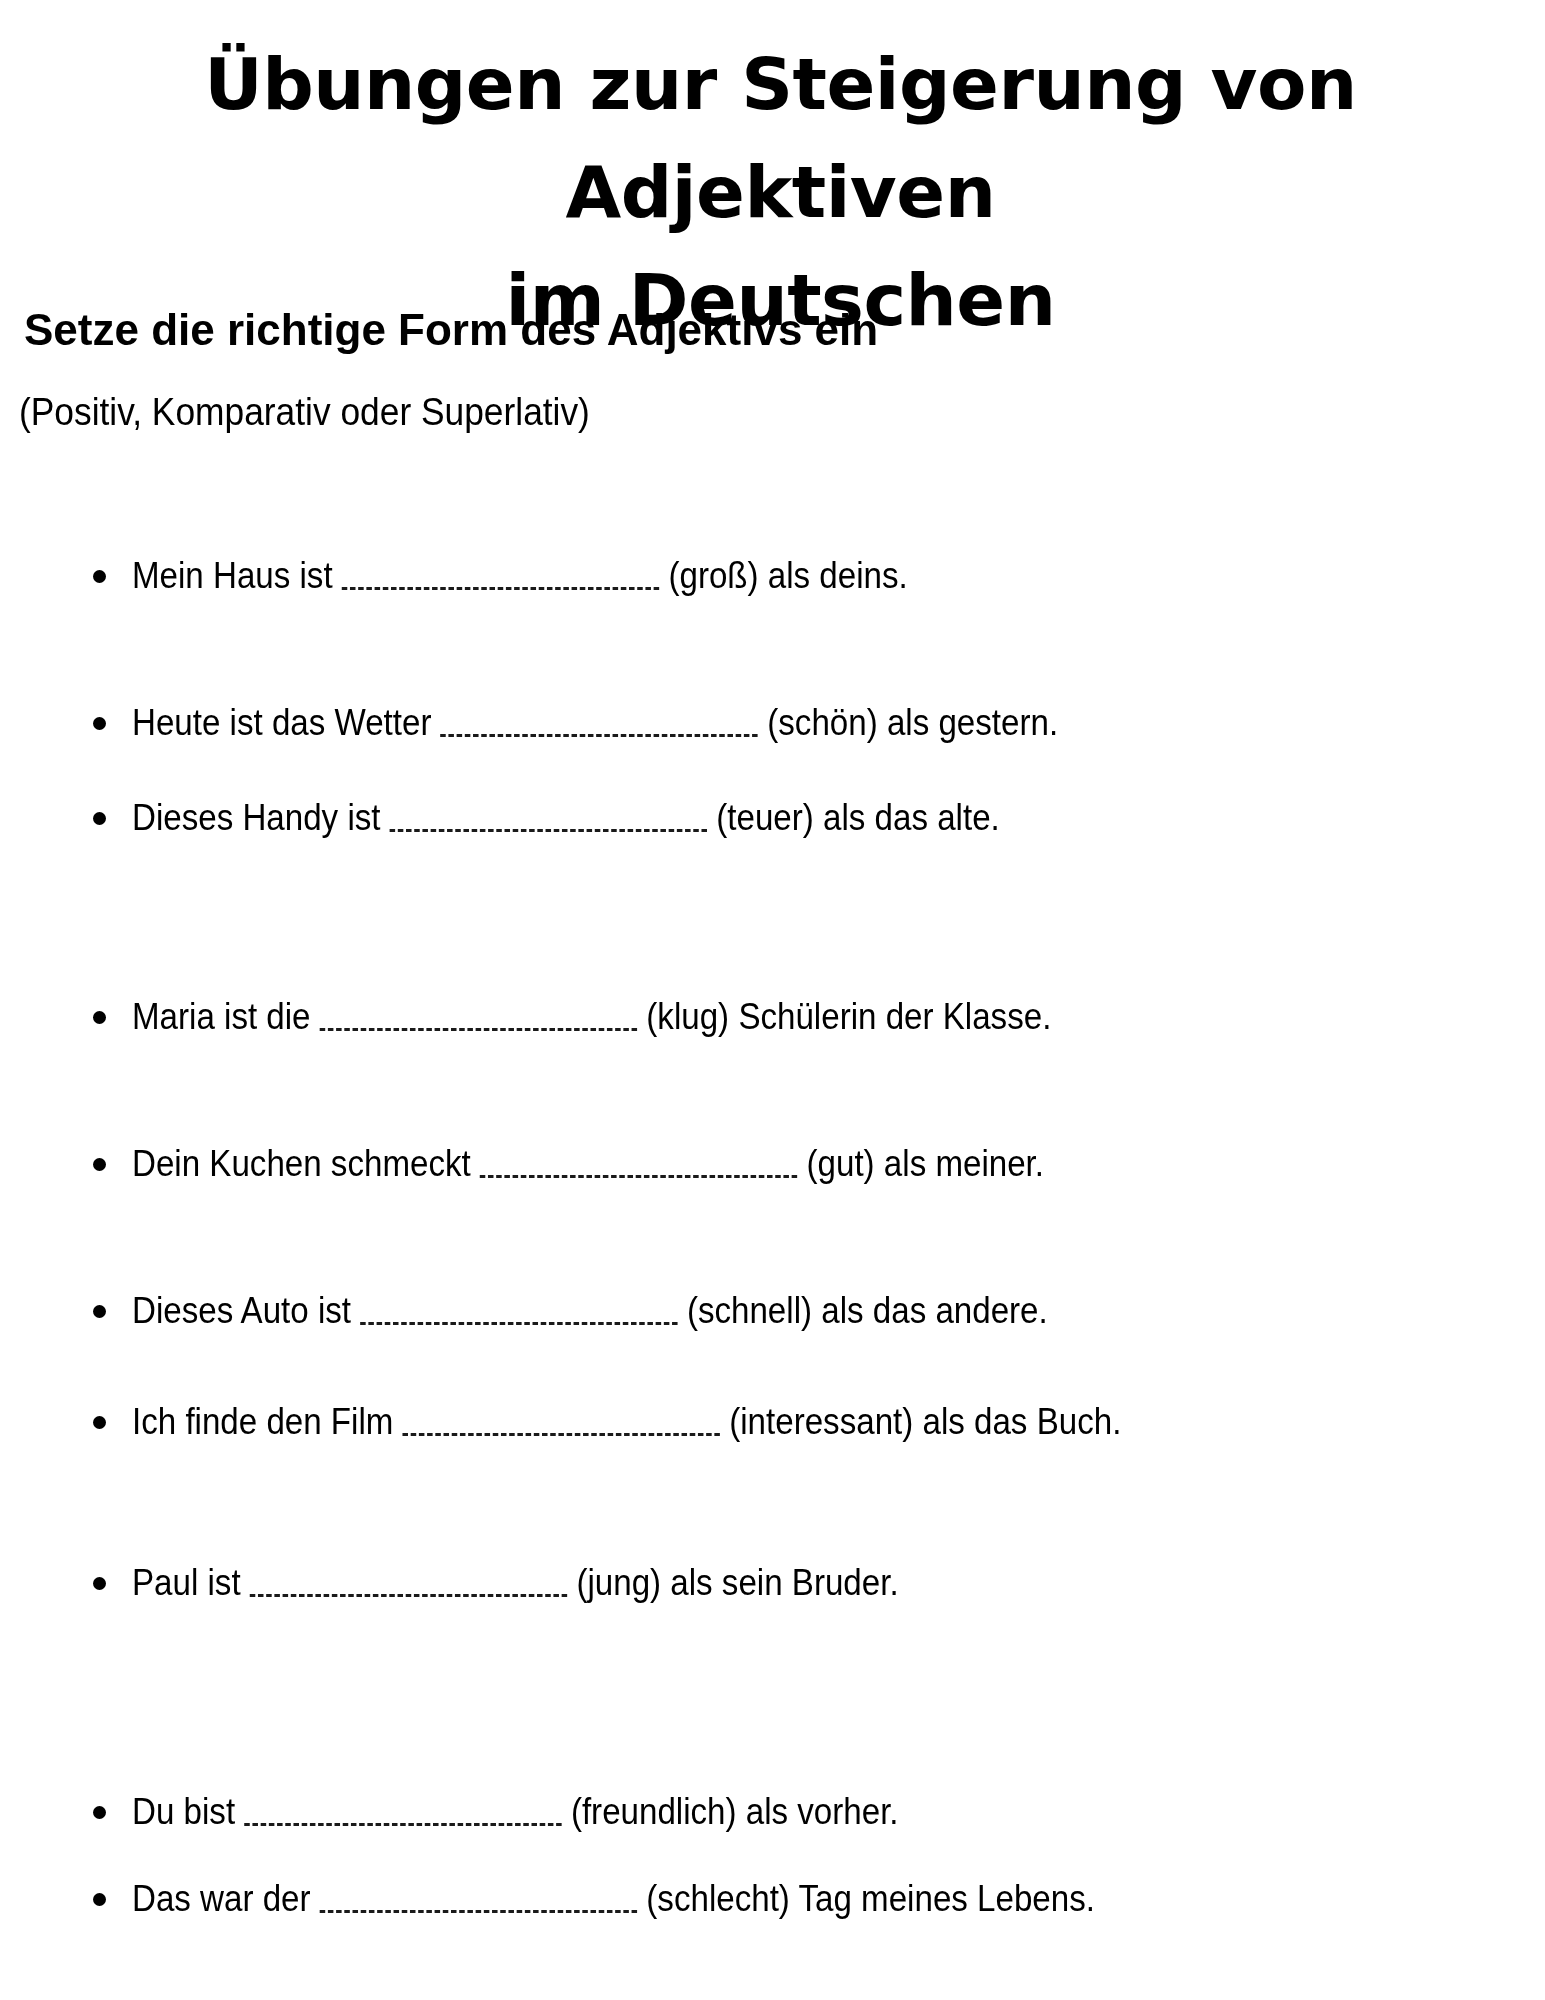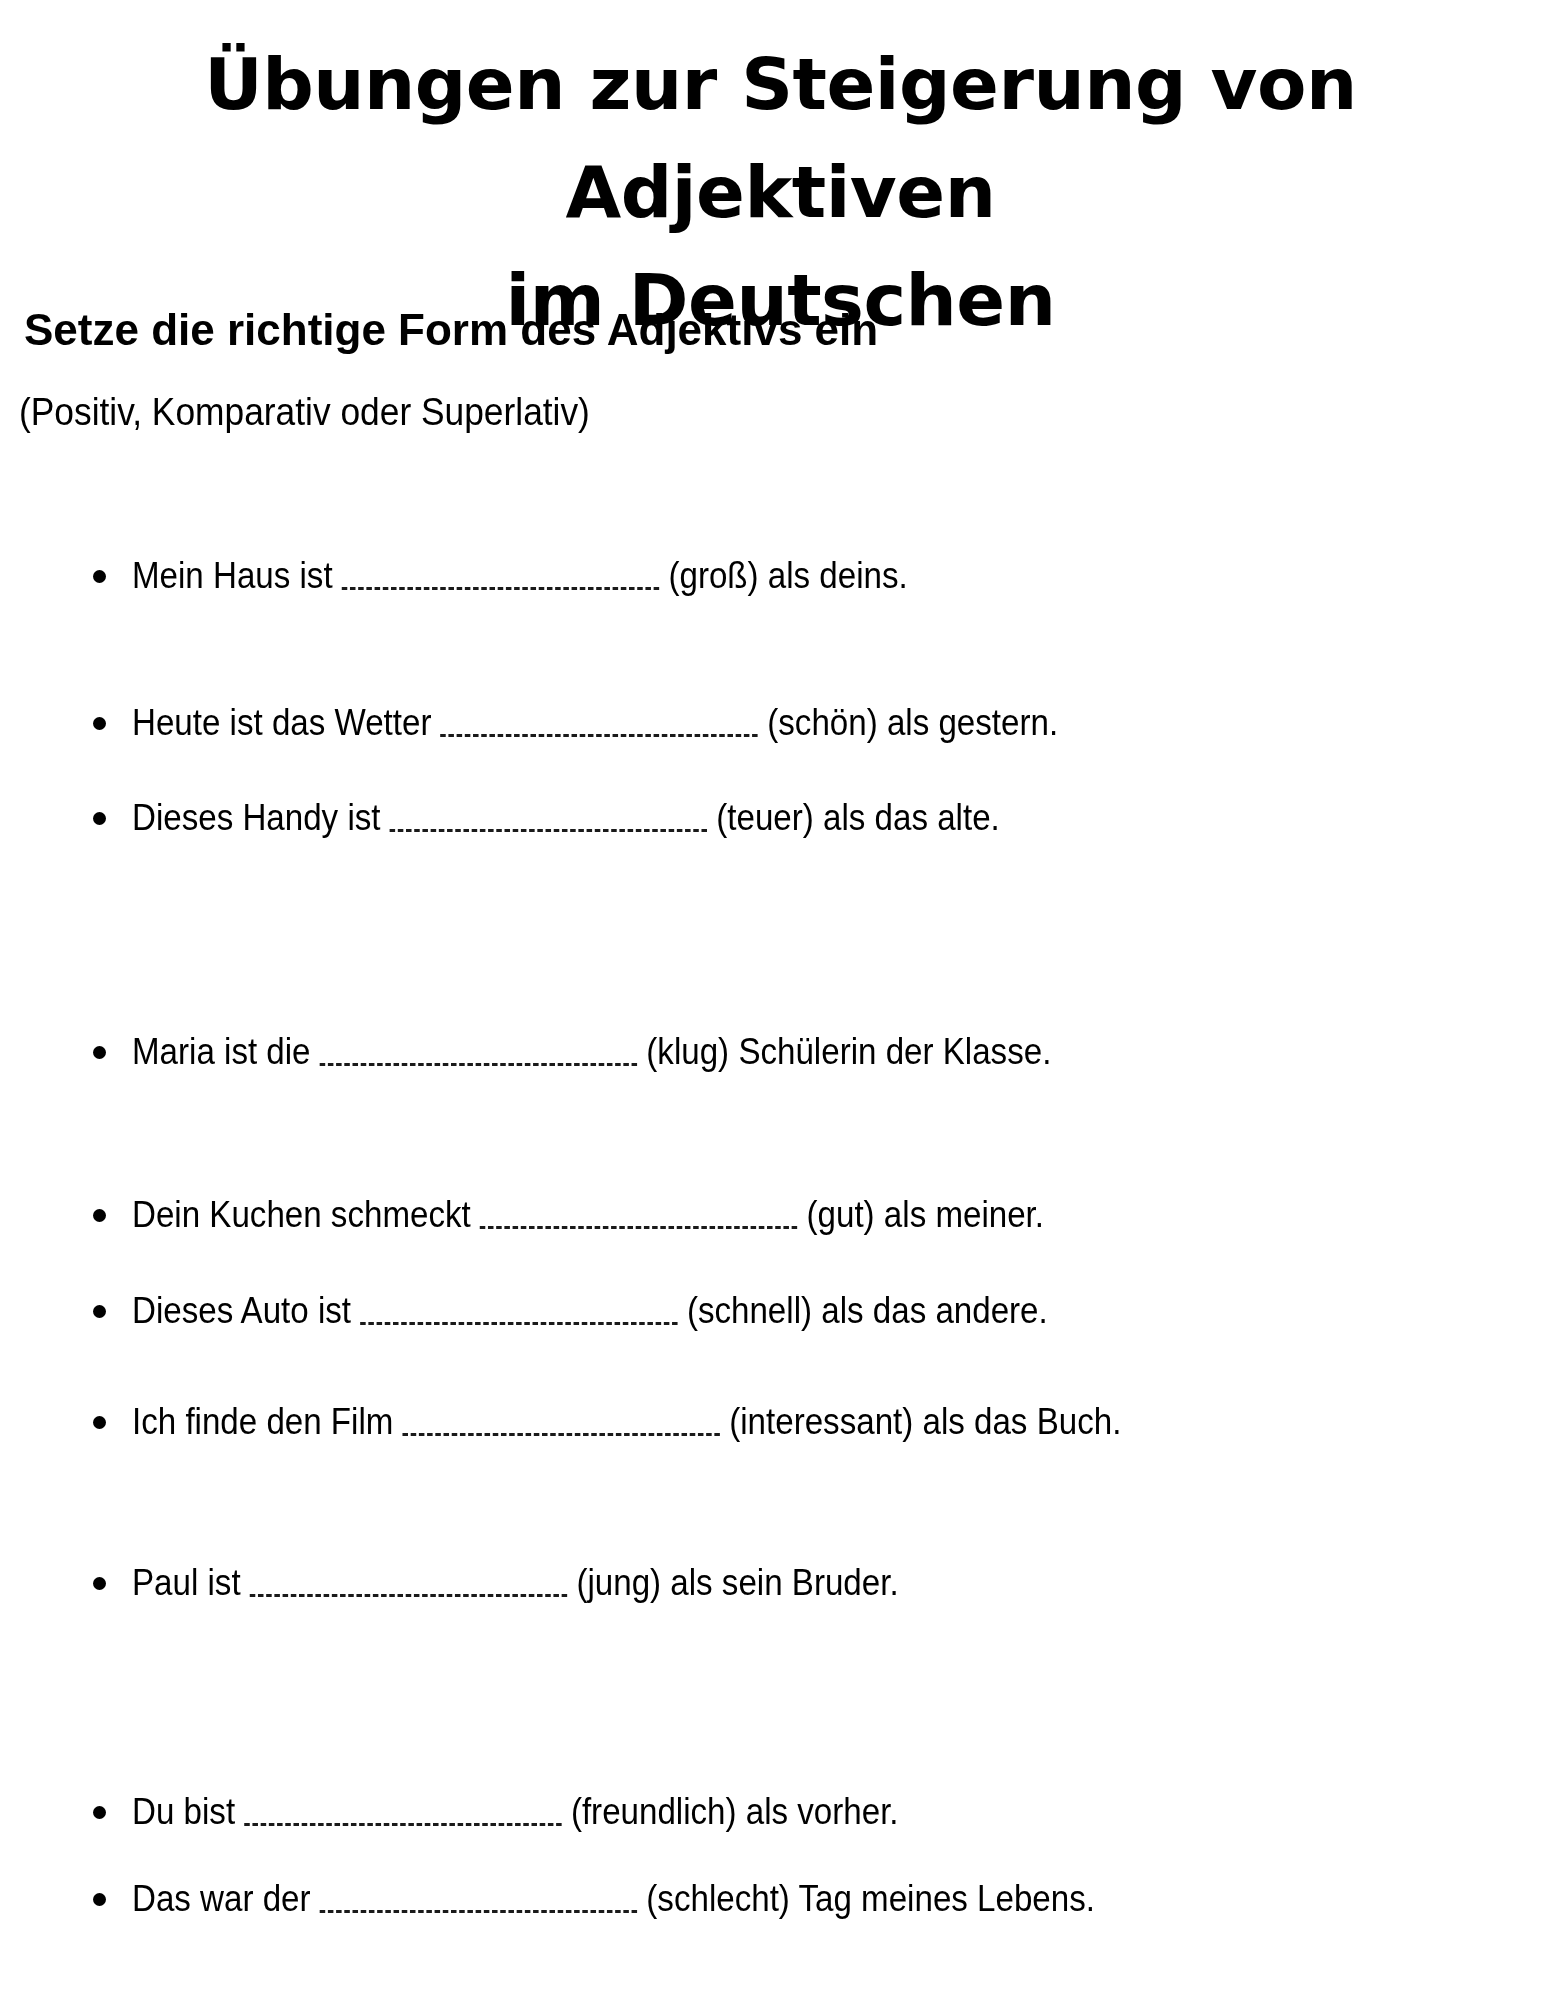--- a/index.html
+++ b/index.html
@@ -117,25 +117,25 @@
     <span class="sentence"><span>Mein Haus ist</span><span class="blank"></span><span>(groß)</span> <span>als deins.</span></span>
   </li>
   <li class="exercise-item" style="top:693px">
     <span class="bullet"></span>
     <span class="sentence"><span>Heute ist das Wetter</span><span class="blank"></span><span>(schön)</span> <span>als gestern.</span></span>
   </li>
   <li class="exercise-item" style="top:788px">
     <span class="bullet"></span>
     <span class="sentence"><span>Dieses Handy ist</span><span class="blank"></span><span>(teuer)</span> <span>als das alte.</span></span>
   </li>
-  <li class="exercise-item" style="top:1022px">
+  <li class="exercise-item" style="top:987px">
     <span class="bullet"></span>
     <span class="sentence"><span>Maria ist die</span><span class="blank"></span><span>(klug)</span> <span>Schülerin der Klasse.</span></span>
   </li>
-  <li class="exercise-item" style="top:1185px">
+  <li class="exercise-item" style="top:1134px">
     <span class="bullet"></span>
     <span class="sentence"><span>Dein Kuchen schmeckt</span><span class="blank"></span><span>(gut)</span> <span>als meiner.</span></span>
   </li>
   <li class="exercise-item" style="top:1281px">
     <span class="bullet"></span>
     <span class="sentence"><span>Dieses Auto ist</span><span class="blank"></span><span>(schnell)</span> <span>als das andere.</span></span>
   </li>
   <li class="exercise-item" style="top:1392px">
     <span class="bullet"></span>
     <span class="sentence"><span>Ich finde den Film</span><span class="blank"></span><span>(interessant)</span> <span>als das Buch.</span></span>

